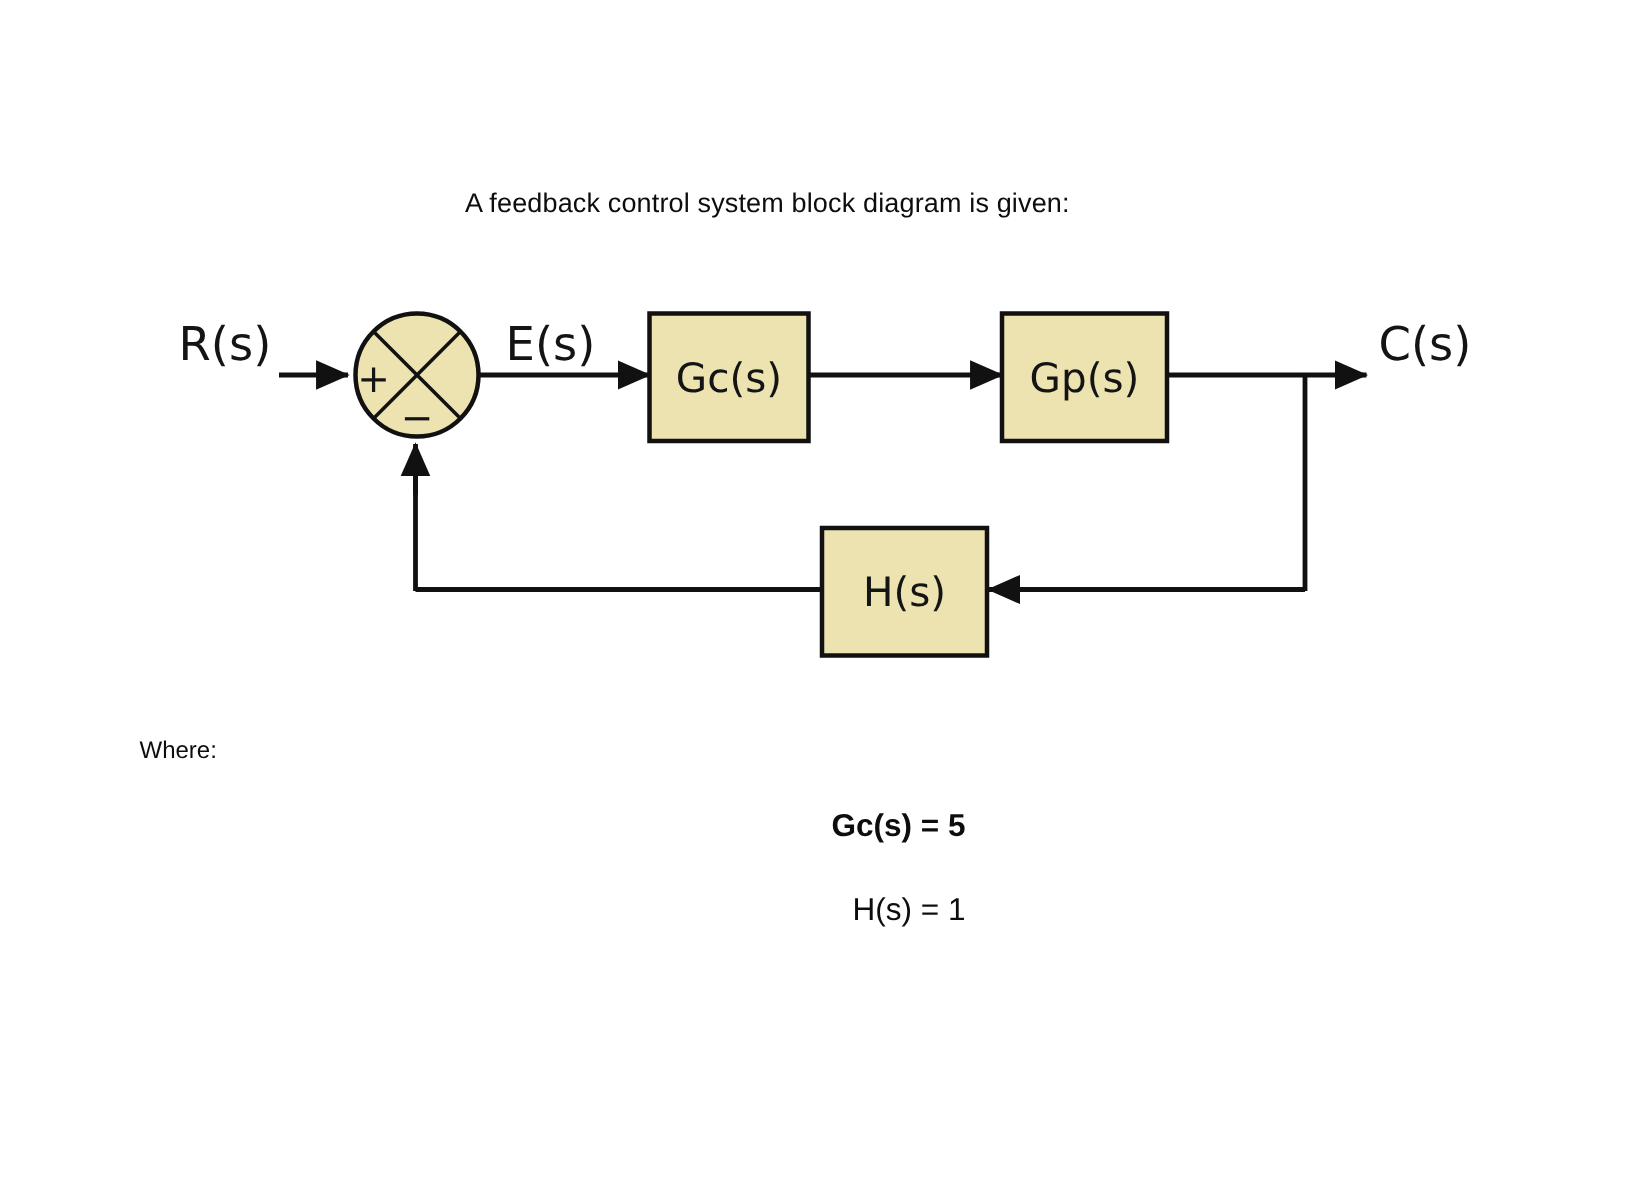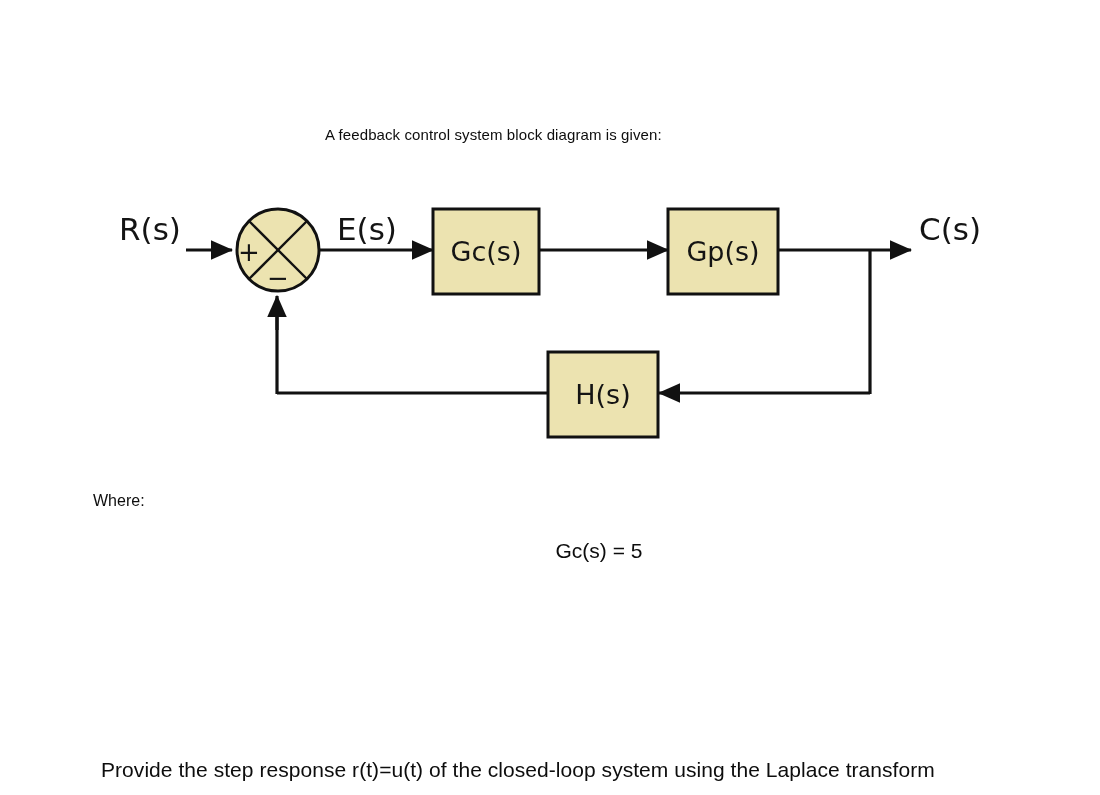--- a/index.html
+++ b/index.html
@@ -19,23 +19,23 @@
 
   .page {
     position: absolute;
     inset: 0;
     background: #ffffff;
   }
 
   
   .intro-line {
     position: absolute;
-    left: 325px;
+    left: 310px;
     top: 120px;
-    font-size: 15px;
+    font-size: 18px;
     line-height: 30px;
     letter-spacing: 0.1px;
     white-space: nowrap;
   }
 
   .where-label {
     position: absolute;
     left: 93px;
     top: 487px;
     font-size: 16px;
@@ -58,21 +58,21 @@
     left: 0;
     top: 533px;
     width: 1100px;
   }
   .eq-row {
     display: flex;
     justify-content: center;
     align-items: center;
     font-size: 21px;
   }
-  .eq-row.eq-gc { height: 36px; }
+  .eq-row.eq-gc { height: 36px; font-weight: bold; }
   .eq-row.eq-gp { height: 62px; margin-top: 22px; }
   .eq-row.eq-h  { height: 36px; margin-top: 20px; }
 
   .eq-lhs {
     white-space: nowrap;
   }
   
   .eq-gc .eq-inner { transform: translateX(49px); display: flex; align-items: center; }
   .eq-gp .eq-inner { transform: translateX(18px); display: flex; align-items: center; }
   .eq-h  .eq-inner { transform: translateX(56px); display: flex; align-items: center; }
@@ -196,18 +196,22 @@
 
   <div class="equations">
 
     <div class="eq-row eq-gc">
       <div class="eq-inner">
         <span class="eq-lhs">Gc(s) = 5</span>
       </div>
     </div>
 
 
+    <div class="eq-row eq-h">
+      <div class="eq-inner">
+        <span class="eq-lhs">H(s) = 1</span>
+      </div>
+    </div>
 
   </div>
 
-  <div class="closing-line">Provide the step response r(t)=u(t) of the closed-loop system using the Laplace transform</div>
 
 </div>
 
 </body></html>

